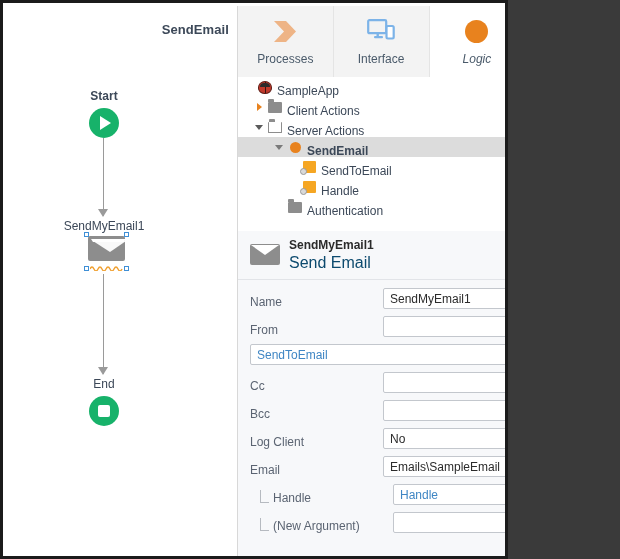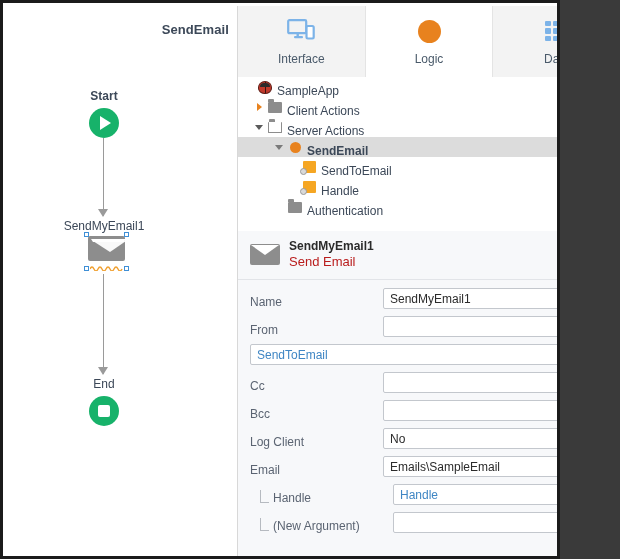--- a/index.html
+++ b/index.html
@@ -1,19 +1,19 @@
 <!DOCTYPE html>
 <html><head>
 <meta charset="utf-8">
 <style>
   html,body{margin:0;padding:0;background:#3a3a3a;}
   body{font-family:"Liberation Sans",sans-serif;}
 
   .window{
-    position:relative;width:560px;height:559px;box-sizing:border-box;
+    position:relative;width:508px;height:559px;box-sizing:border-box;
     background:#ffffff;overflow:hidden;
     border:3px solid #1b1b1b;
   }
   .inner{
     position:absolute;left:3px;top:3px;width:614px;height:553px;
     background:#ffffff;overflow:hidden;
   }
 
   
   .canvas{
@@ -103,21 +103,21 @@
     display:flex;
   }
   .tab{
     flex:1 1 0;height:71px;box-sizing:border-box;
     display:flex;flex-direction:column;align-items:center;
     justify-content:flex-start;padding-top:11px;
     border-right:1px solid #e4e4e4;
     background:#f3f3f3;cursor:default;
   }
   .tab:last-child{border-right:none;}
-  .tab.active{background:#ffffff;}
+  .tab.active{background:#ffffff;font-style:italic;}
   .tab-label{font-size:12px;color:#4a5a6a;margin-top:7px;}
   .tab-icon{height:28px;display:flex;align-items:center;justify-content:center;}
 
   .ico-proc{width:26px;height:25px;}
   .ico-iface{width:28px;height:24px;}
   .ico-logic{width:23px;height:23px;border-radius:50%;background:#e8821e;}
   .ico-data{width:24px;height:21px;display:grid;grid-template-columns:repeat(3,1fr);
             grid-template-rows:repeat(3,1fr);gap:2px;}
   .ico-data i{background:#7cb3e8;border-radius:1px;display:block;}
 
@@ -177,21 +177,21 @@
     height:49px;display:flex;align-items:center;padding-left:12px;
     border-bottom:1px solid #e2e4e8;box-sizing:border-box;
   }
   .ph-icon{width:30px;height:22px;margin-right:9px;position:relative;flex:0 0 30px;}
   .ph-env{position:absolute;left:0;top:0;width:30px;height:21px;background:#8d8d8d;border-radius:2px;}
   .ph-fold{position:absolute;left:1px;top:1px;width:0;height:0;
            border-left:14px solid transparent;border-right:14px solid transparent;
            border-top:10px solid #ffffff;}
   .ph-text{line-height:1.25;}
   .ph-title{font-size:12px;font-weight:700;color:#2b2b2b;}
-  .ph-sub{font-size:13px;color:#b91c1c;}
+  .ph-sub{font-size:16px;color:#0c4a6e;}
 
   .rows{padding-top:8px;}
   .row{height:28px;display:flex;padding:0 20px 0 12px;}
   .row-label{
     flex:0 0 133px;font-size:12px;color:#5b6472;white-space:nowrap;
     display:flex;align-items:center;
   }
   .row-label.child{padding-left:10px;position:relative;}
   .elbow{
     width:8px;height:12px;border-left:1px solid #b6bac0;border-bottom:1px solid #b6bac0;
@@ -246,20 +246,28 @@
     <div class="node-label lbl-end">End</div>
     <div class="circ circ-end">
       <span class="stop"></span>
     </div>
   </div>
 
   <div class="right">
 
     <div class="tabbar">
 
+      <div class="tab">
+        <span class="tab-icon">
+          <svg class="ico-proc" viewBox="0 0 26 25">
+            <path d="M2 2 H14 L24 12.5 L14 23 H2 L12 12.5 Z" fill="#eeb486"></path>
+          </svg>
+        </span>
+        <span class="tab-label">Processes</span>
+      </div>
 
       <div class="tab">
         <span class="tab-icon">
           <svg class="ico-iface" viewBox="0 0 28 24">
             <rect x="1.2" y="1.2" width="18" height="13" rx="1.2" fill="none" stroke="#7cb3e8" stroke-width="2.2"></rect>
             <rect x="7" y="17" width="9" height="2.2" rx="1" fill="#7cb3e8"></rect>
             <rect x="9.5" y="14" width="2.4" height="3.4" fill="#7cb3e8"></rect>
             <rect x="19.5" y="7" width="7.2" height="12.5" rx="1.4" fill="#ffffff" stroke="#7cb3e8" stroke-width="2.2"></rect>
           </svg>
         </span>

